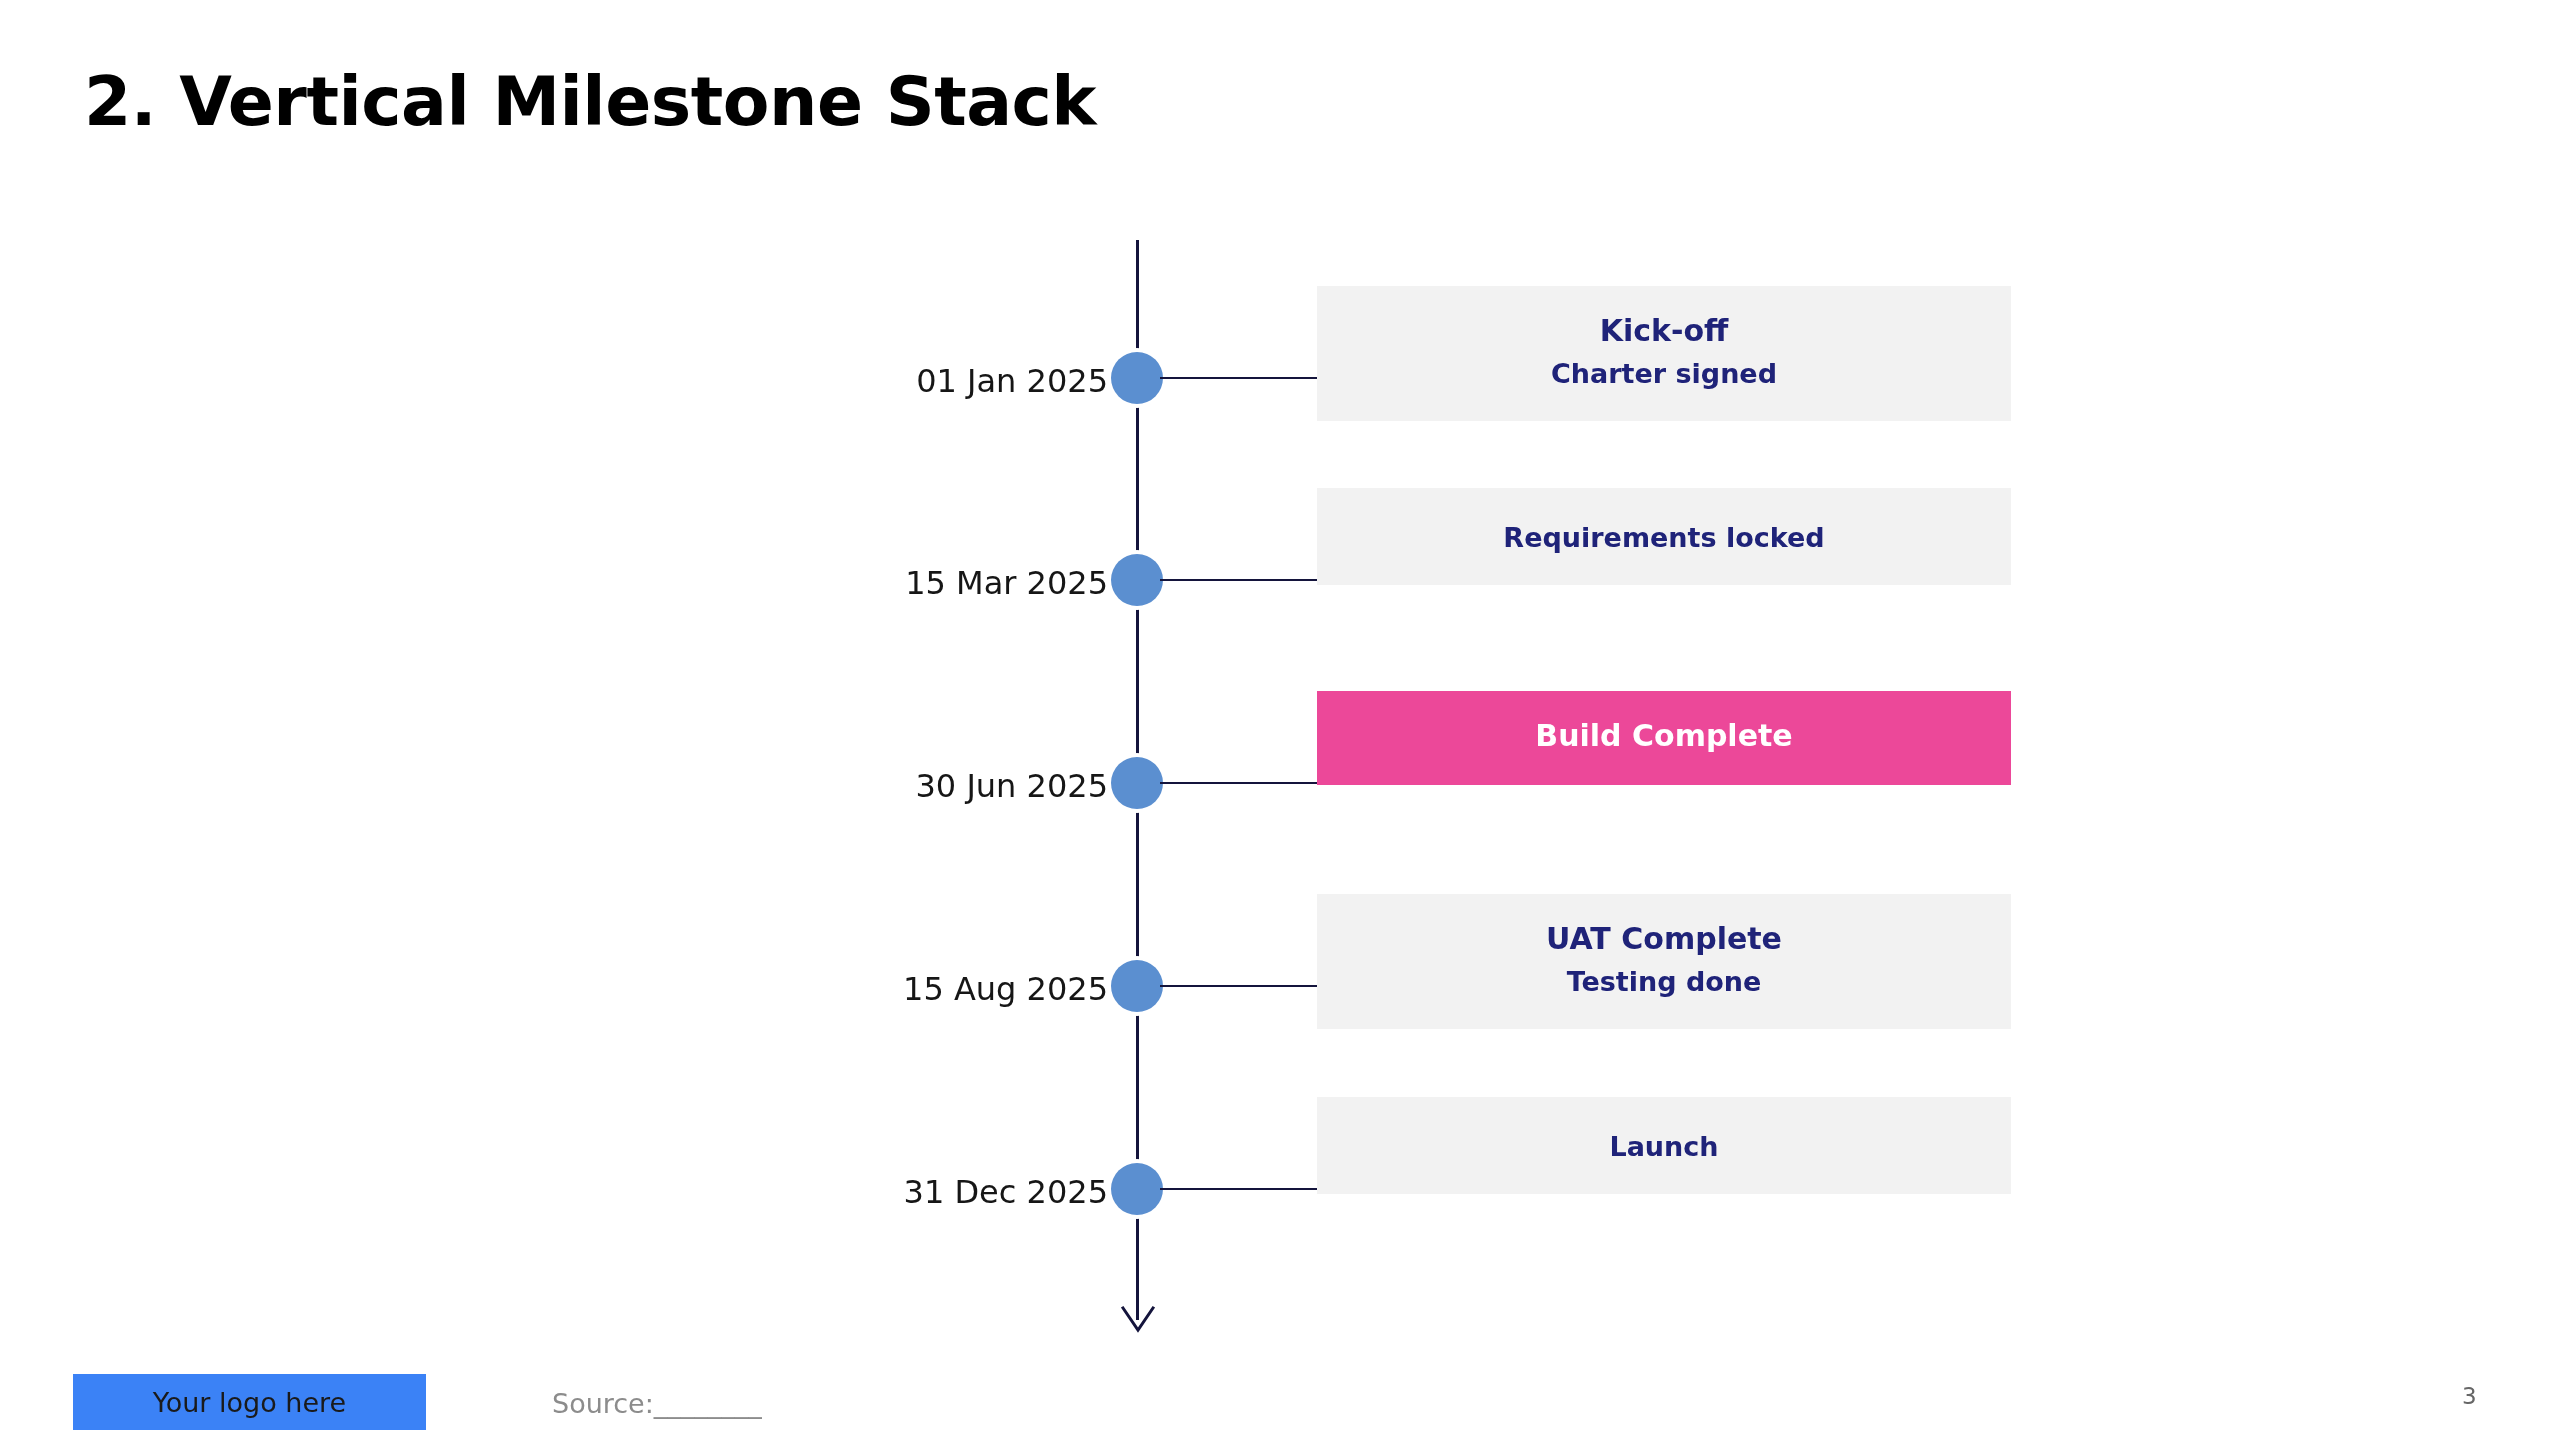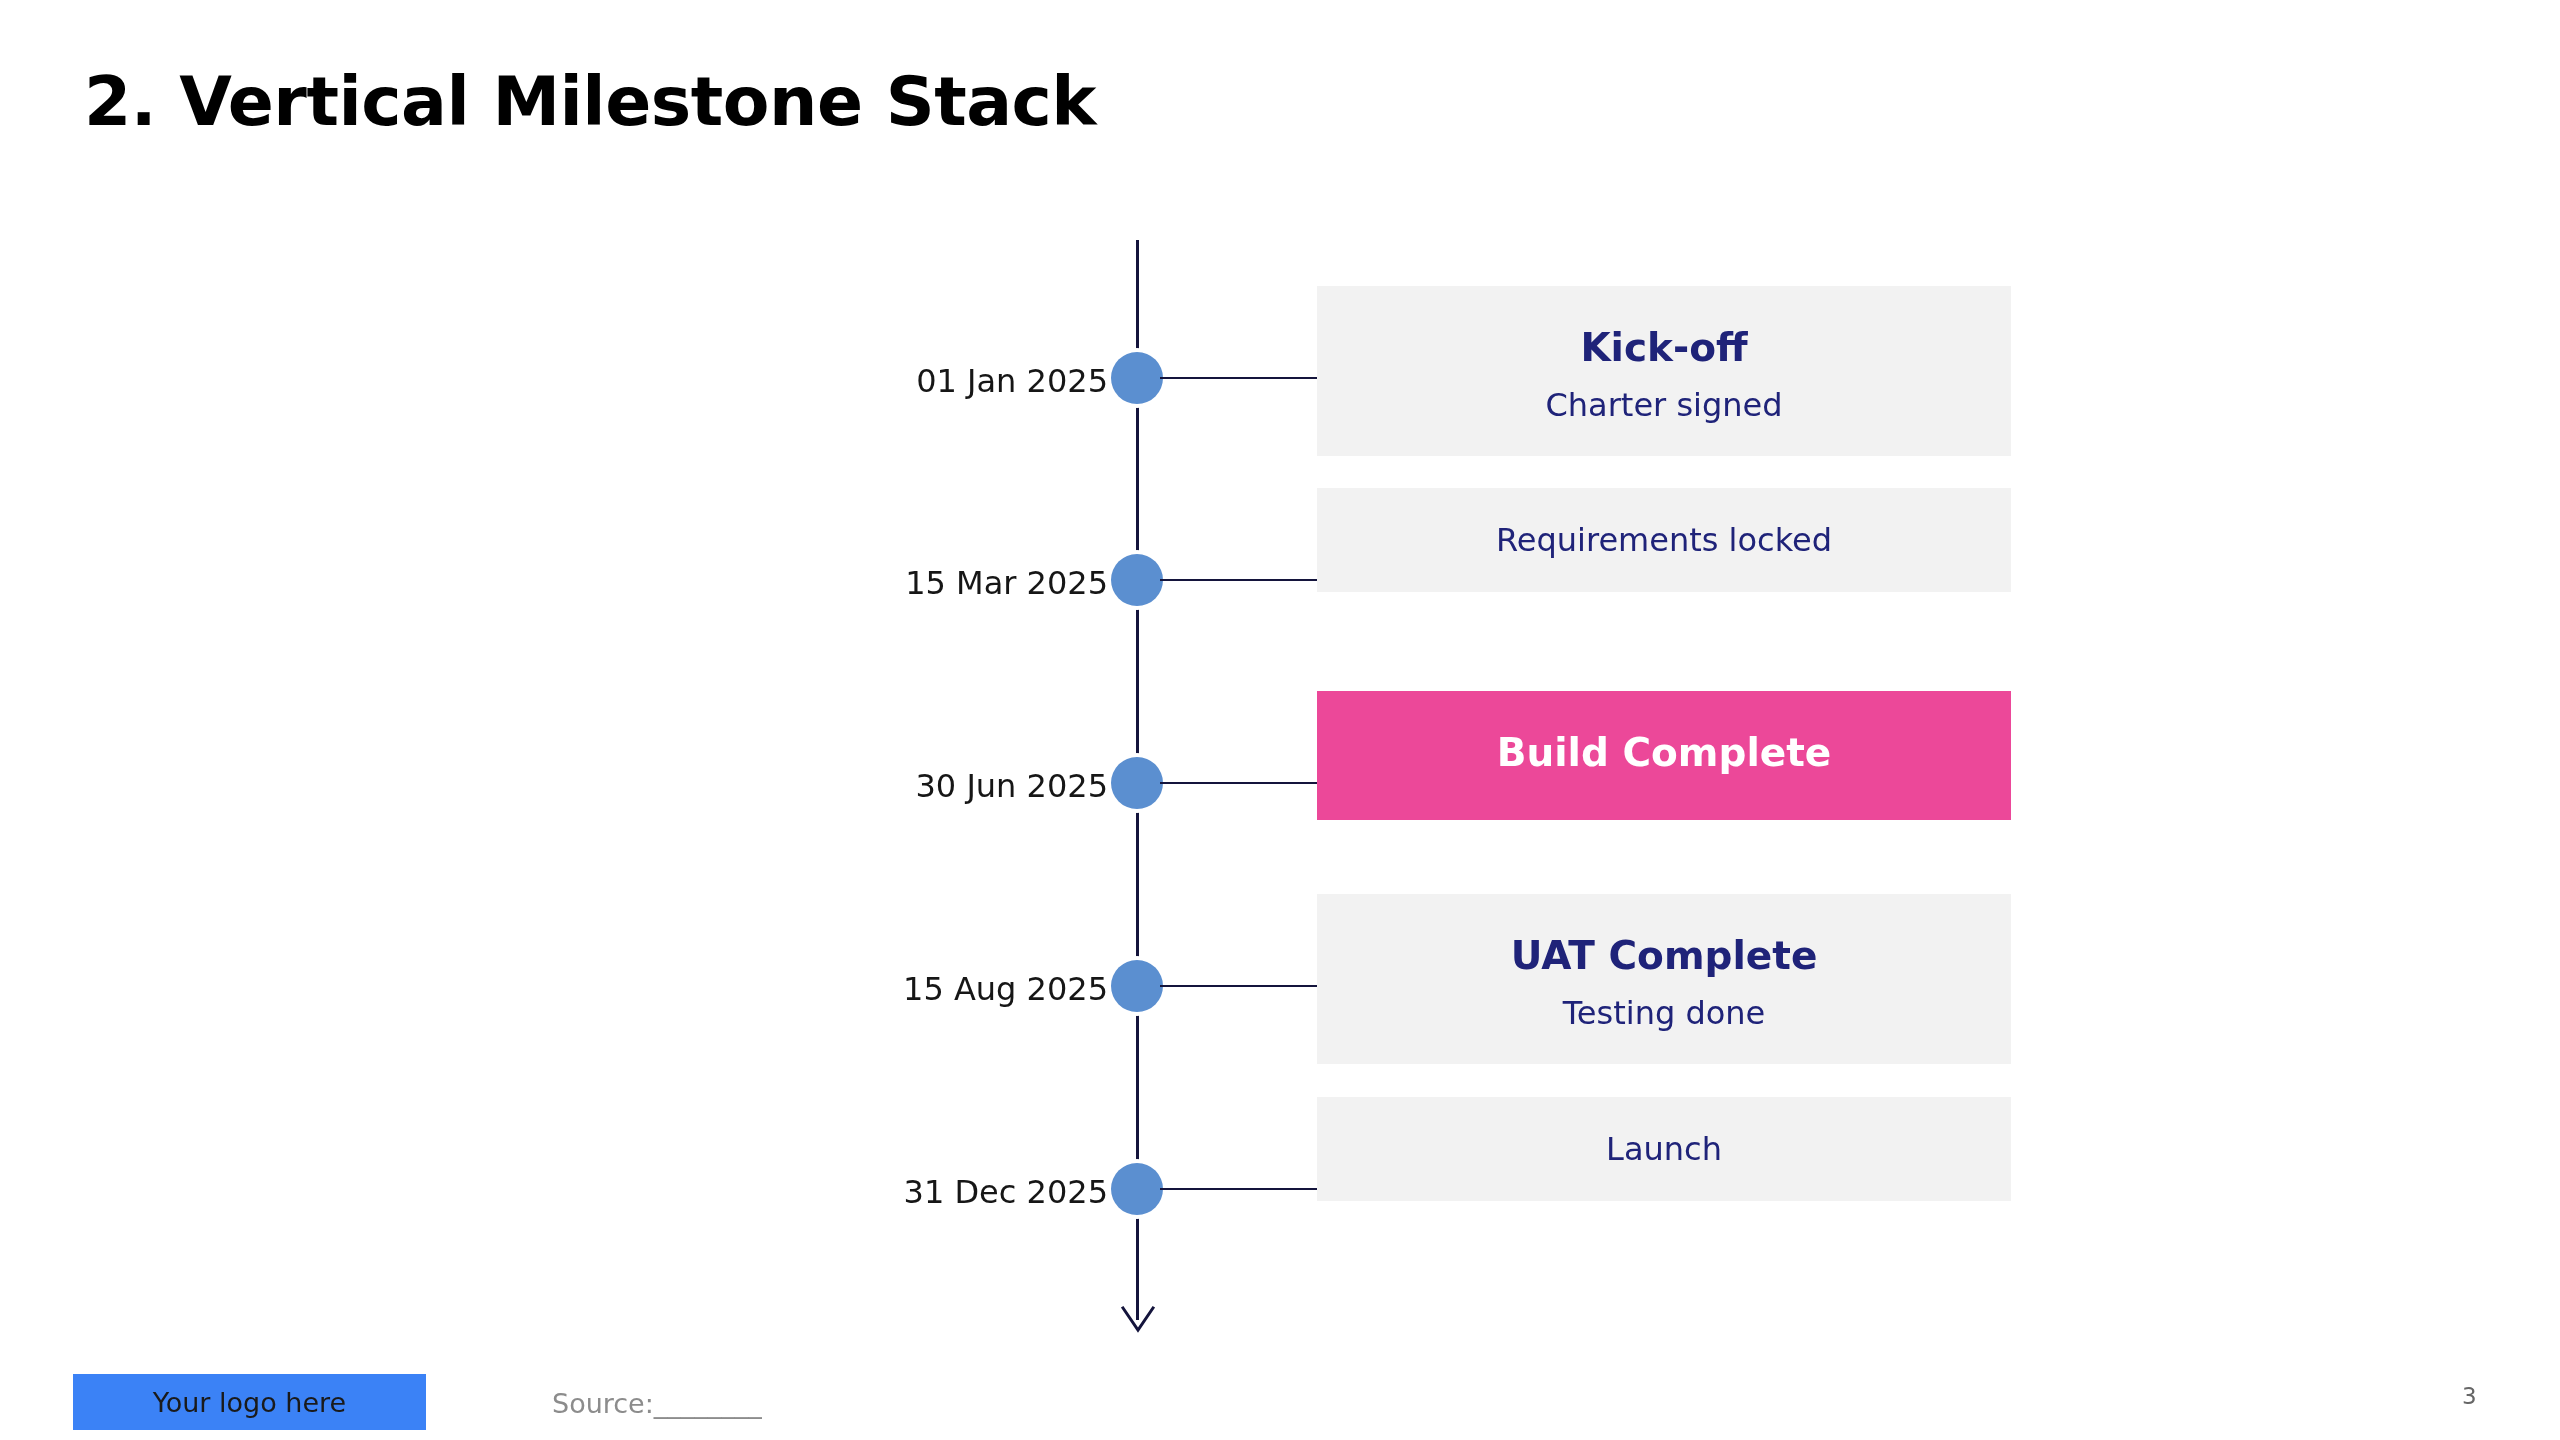--- a/index.html
+++ b/index.html
@@ -94,29 +94,29 @@
     width: 694px;
     box-sizing: border-box;
     background: #f2f2f2;
     text-align: center;
     padding: 26px 20px 30px 20px;
   }
   .milestone-card.highlight {
     background: #ec4899;
   }
   .card-title {
-    font-size: 39px;
+    font-size: 30px;
     font-weight: bold;
     color: #1f2379;
     line-height: 1.25;
-    margin: 12px;
+    margin: 0;
   }
   .card-sub {
-    font-size: 32px;
-    font-weight: normal;
+    font-size: 27px;
+    font-weight: bold;
     color: #1f2379;
     line-height: 1.3;
     margin: 6px 0 0 0;
   }
   .milestone-card.highlight .card-title,
   .milestone-card.highlight .card-sub {
     color: #ffffff;
   }
 
   

